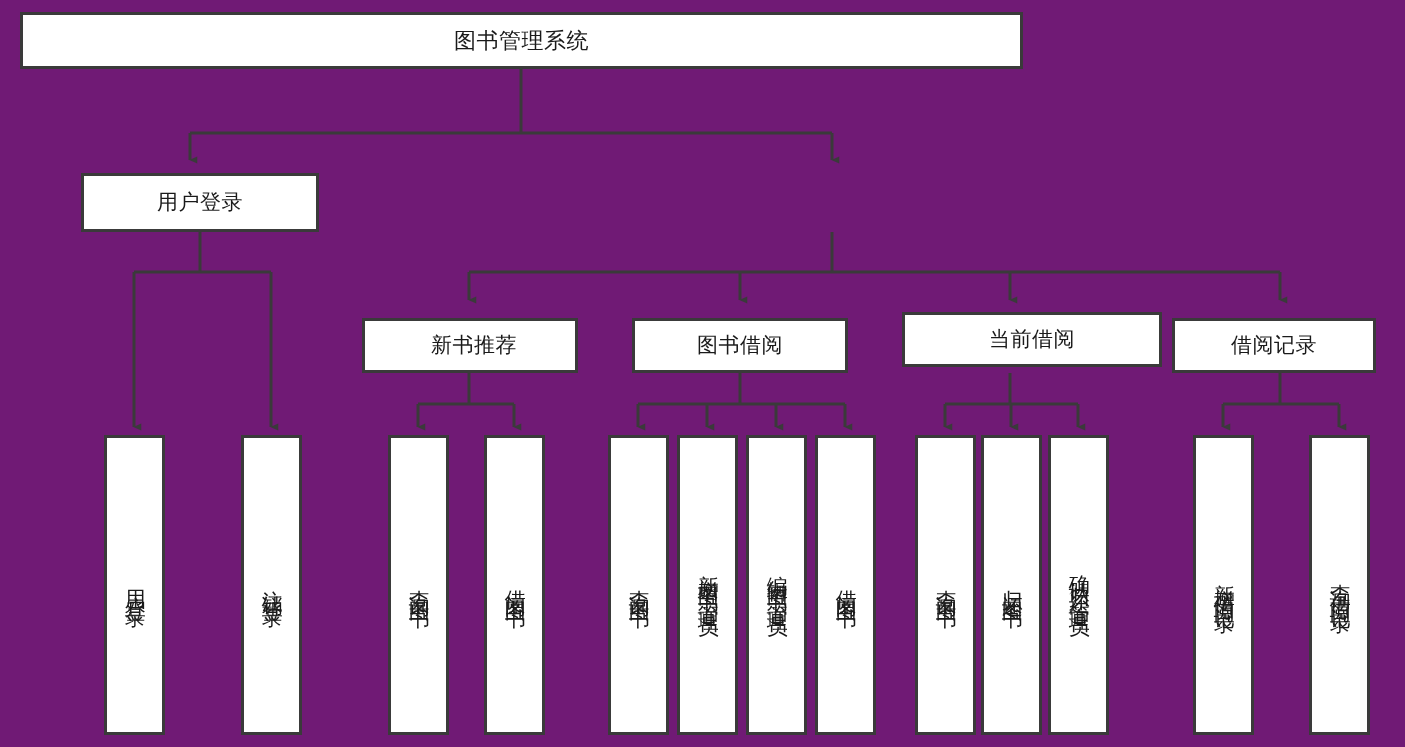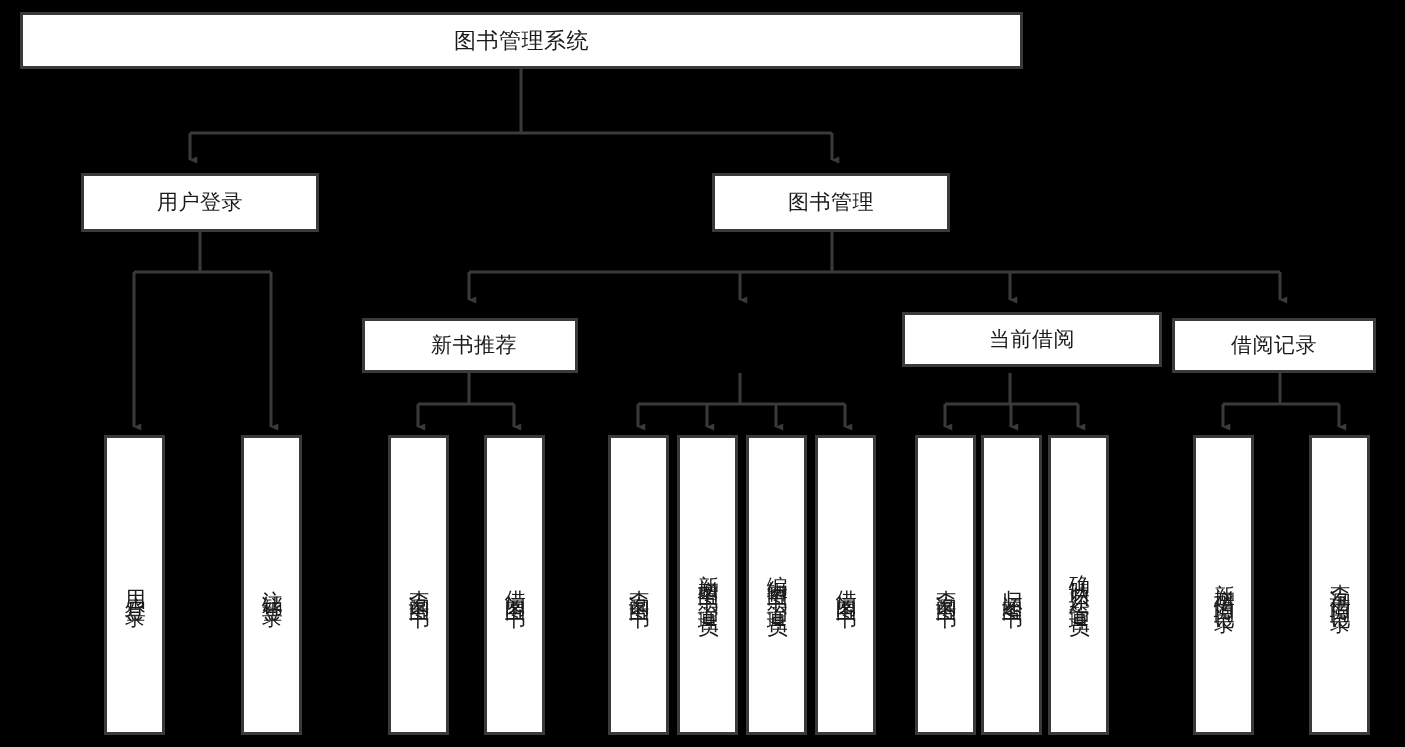--- a/index.html
+++ b/index.html
@@ -8,21 +8,21 @@
     padding: 0;
     background: #ffffff;
   }
   body {
     font-family: "DejaVu Sans", "Liberation Sans", sans-serif;
   }
   #canvas {
     position: relative;
     width: 1405px;
     height: 747px;
-    background: #000000;
+    background: #701a75;
     overflow: hidden;
   }
   #edges {
     position: absolute;
     left: 0;
     top: 0;
     width: 1405px;
     height: 747px;
     pointer-events: none;
   }
@@ -130,27 +130,27 @@
     </g>
   </svg>
 
   <div class="node root" style="left:20px; top:12px; width:1003px; height:57px;">
     <span class="lbl">图书管理系统</span>
   </div>
 
   <div class="node h" style="left:81px; top:173px; width:238px; height:59px;">
     <span class="lbl">用户登录</span>
   </div>
-  <div class="node h" style="left:712px; top:173px; width:238px; height:59px;">
-    <span class="lbl">图书管理</span>
-  </div>
 
   <div class="node h" style="left:362px; top:318px; width:216px; height:55px;padding-left:8px;">
     <span class="lbl">新书推荐</span>
   </div>
+  <div class="node h" style="left:632px; top:318px; width:216px; height:55px;">
+    <span class="lbl">图书借阅</span>
+  </div>
   <div class="node h" style="left:902px; top:312px; width:260px; height:55px;align-items:center;">
     <span class="lbl">当前借阅</span>
   </div>
   <div class="node h" style="left:1172px; top:318px; width:204px; height:55px;">
     <span class="lbl">借阅记录</span>
   </div>
 
   <div class="node v" style="left:104px; top:435px; width:61px; height:300px;">
     <span class="lbl">用户登录</span>
   </div>

